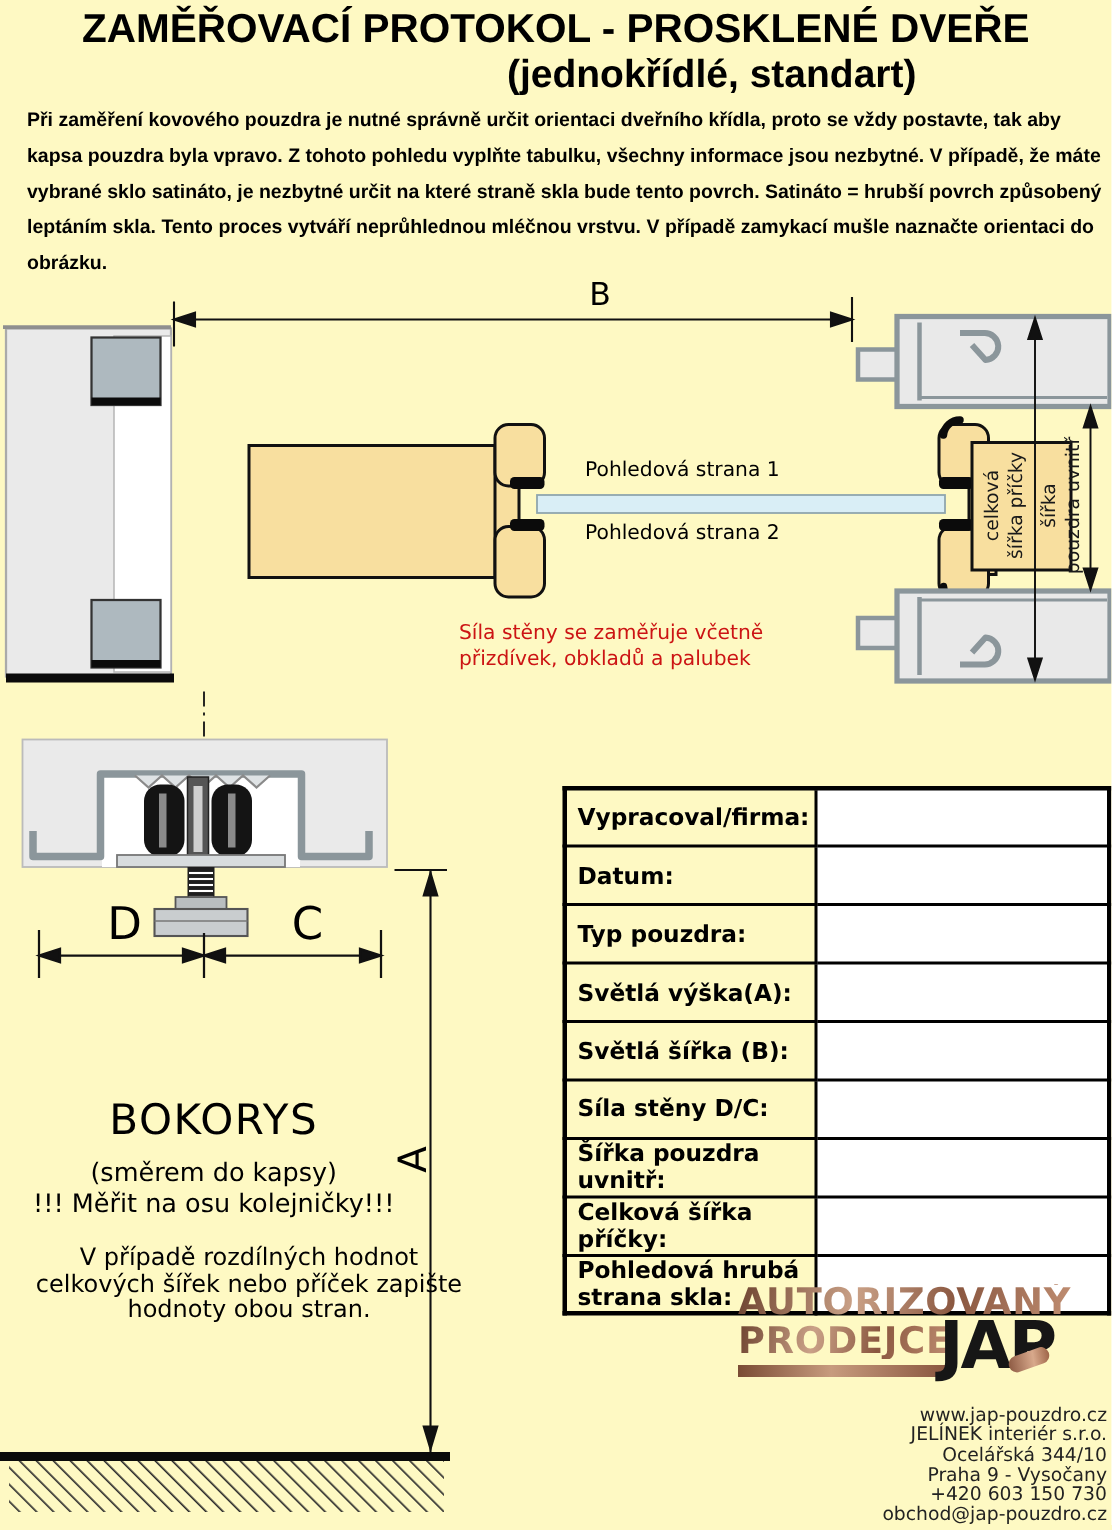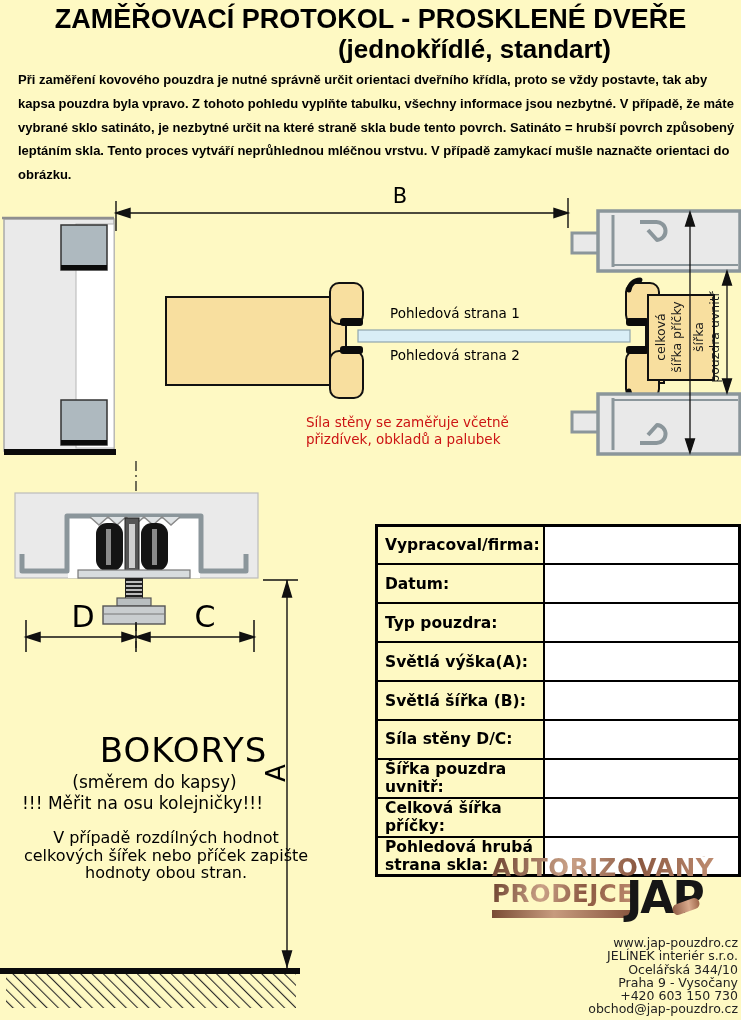--- a/index.html
+++ b/index.html
@@ -23,22 +23,22 @@
   .vlab{display:flex;flex-direction:column;align-items:center;justify-content:center;
         width:170px;height:36px;transform:rotate(-90deg);transform-origin:center;
         font-size:12.5px;line-height:16px;color:#1a1a1a;text-align:center;}
   .v1{left:584px;top:319px;}
   .v2{left:622px;top:319px;}
   
   .dimD{left:43px;top:599px;width:80px;text-align:center;font-size:30px;}
   .dimC{left:165px;top:599px;width:80px;text-align:center;font-size:30px;}
   .dimA{left:256px;top:753px;width:40px;height:40px;display:flex;align-items:center;justify-content:center;
         transform:rotate(-90deg);font-size:26px;}
-  .bokTitle{left:0;top:730px;width:285px;text-align:center;font-size:34px;letter-spacing:1px;padding-left:41px;}
-  .bokSub{left:0;top:772px;width:285px;text-align:center;font-size:17px;margin-left:12px;}
+  .bokTitle{left:0;top:730px;width:285px;text-align:center;font-size:28px;letter-spacing:1px;}
+  .bokSub{left:0;top:772px;width:285px;text-align:center;font-size:17px;}
   .bokWarn{left:0;top:793px;width:285px;text-align:center;font-size:17px;}
   .bokNote{left:0;top:829px;width:332px;text-align:center;font-size:16px;line-height:17.5px;}
   .bokNote span{display:block;}
   
   table.form{position:absolute;left:375px;top:492px;width:366px;height:351px;
              border-collapse:collapse;table-layout:fixed;margin-top:32px;}
   table.form{border:3px solid #000;}
   table.form td{border:2px solid #000;padding:0 0 0 7px;vertical-align:middle;}
   table.form td.lab{width:158px;font-weight:bold;font-size:15.5px;line-height:18px;}
   table.form td.val{background:#fff;}

